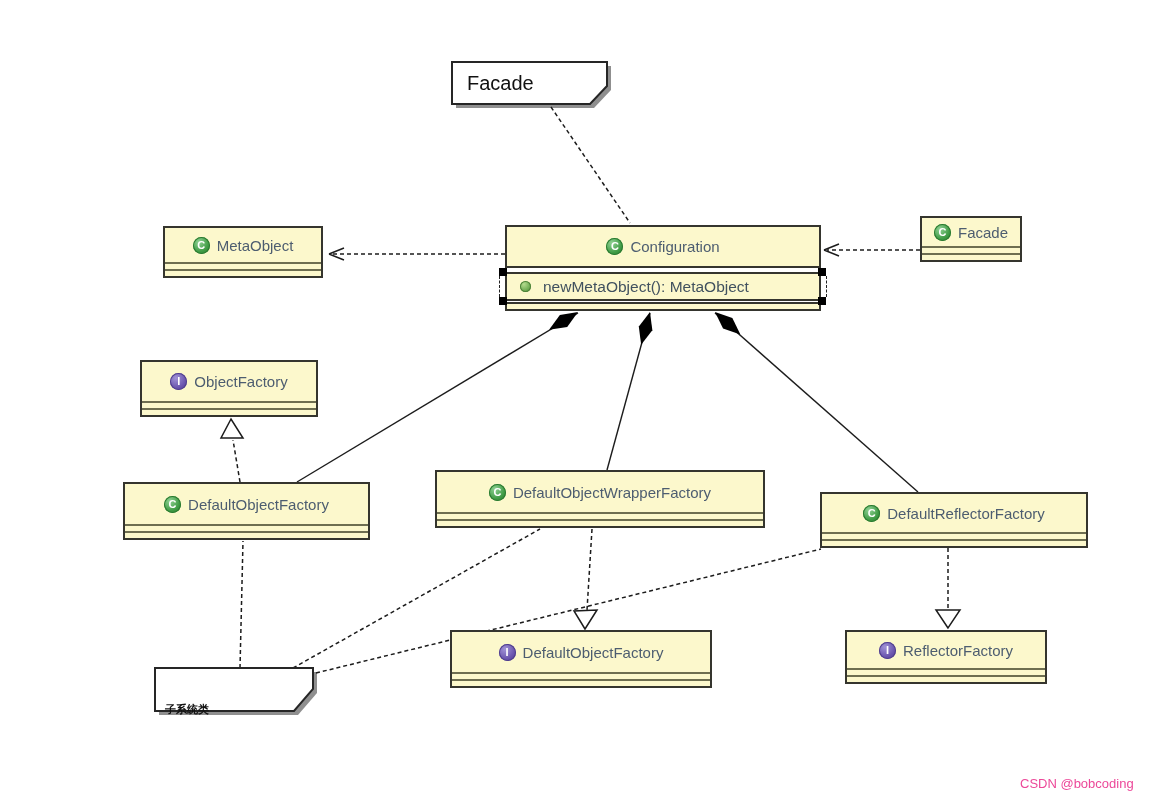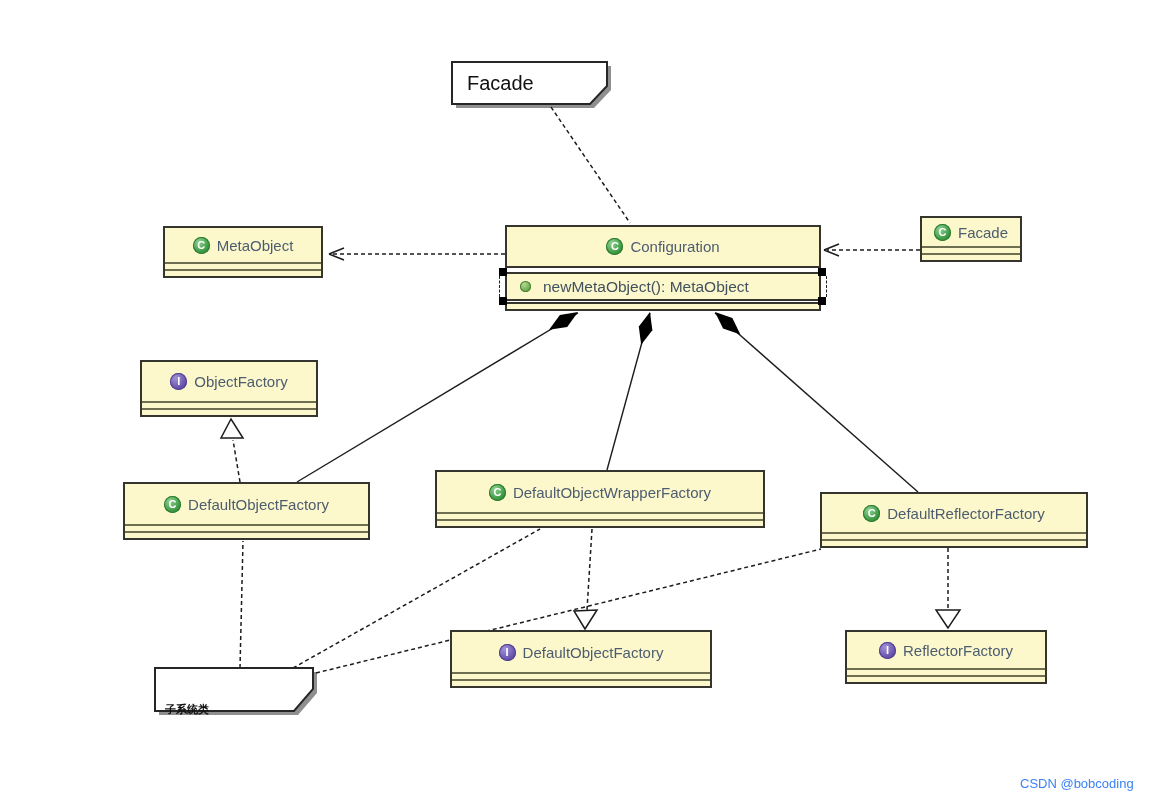--- a/index.html
+++ b/index.html
@@ -22,21 +22,21 @@
               display:flex;align-items:center;padding-left:13px;gap:12px;}
   .method-text{color:#41515f;font-size:15.5px;white-space:nowrap;}
   .mdot{width:11px;height:11px;border-radius:50%;flex:0 0 11px;
         background:radial-gradient(circle at 35% 30%, #b4dc8e, #6aa84f 65%, #4e8239);
         box-shadow:inset 0 0 0 1px #4e8239;}
   .strip{position:absolute;background:#fcf8cc;border-top:2px solid #35352e;border-bottom:2px solid #35352e;
          border-left:2px solid #35352e;border-right:2px solid #35352e;box-sizing:border-box;}
   .handle{position:absolute;width:8px;height:8px;background:#000;}
   .selline{position:absolute;width:0;border-left:1px dashed #222;}
   .note-text{position:absolute;color:#111;white-space:nowrap;}
-  .watermark{position:absolute;left:1020px;top:776px;color:#3b82f6;font-size:13px;white-space:nowrap;}
+  .watermark{position:absolute;left:1020px;top:776px;color:#ec4899;font-size:13px;white-space:nowrap;}
 </style>
 </head>
 <body>
 
 <div class="stage">
 
   <svg class="layer">
 
     <polygon points="456,66 611,66 611,90 594,108 456,108" fill="#8f8f8f"></polygon>
     <polygon points="159,672 317,672 317,693 298,715 159,715" fill="#8f8f8f"></polygon>

